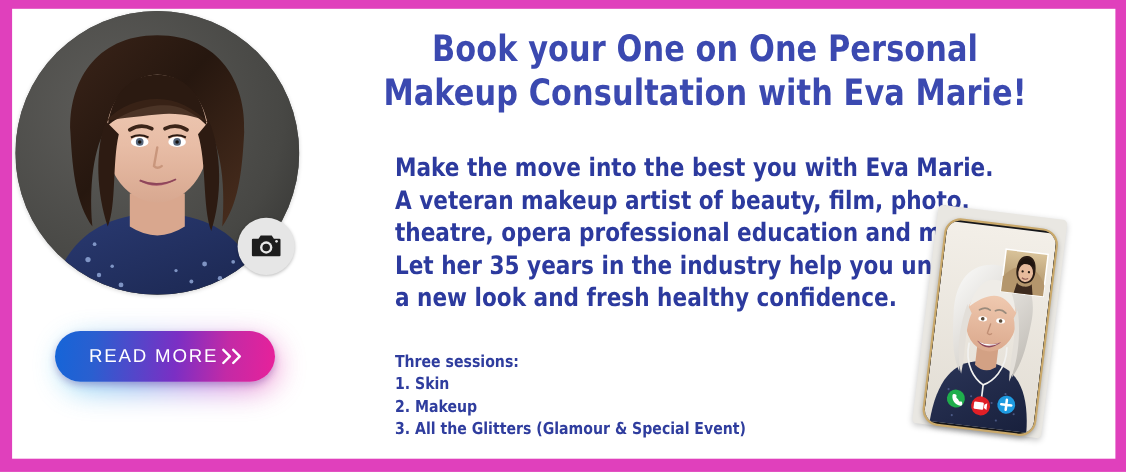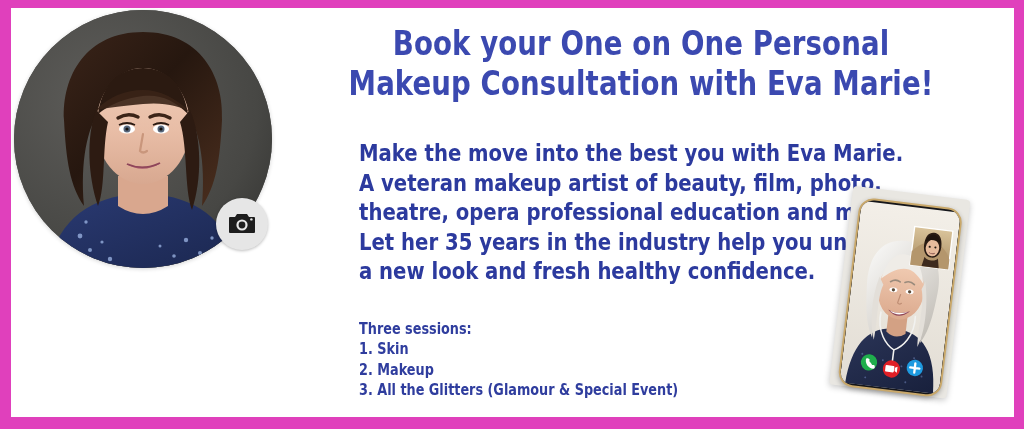--- a/index.html
+++ b/index.html
@@ -222,20 +222,31 @@
       <div class="cam-badge">
         <svg width="28" height="24" viewBox="0 0 28 24" xmlns="http://www.w3.org/2000/svg">
           <path d="M2 5h5l2-3h10l2 3h5a1 1 0 0 1 1 1v14a1 1 0 0 1-1 1H2a1 1 0 0 1-1-1V6a1 1 0 0 1 1-1z" fill="#1d1d1d"></path>
           <circle cx="14" cy="13" r="5.6" fill="#e6e6e6"></circle>
           <circle cx="14" cy="13" r="3.4" fill="#1d1d1d"></circle>
           <circle cx="23.4" cy="7.4" r="1.2" fill="#e6e6e6"></circle>
         </svg>
       </div>
     </div>
 
+    <div class="cta-wrap">
+      <div class="cta-glow"></div>
+      <button class="cta">
+        <span class="cta-label">READ MORE</span>
+        <span class="cta-chev">
+          <svg width="24" height="16" viewBox="0 0 24 16" xmlns="http://www.w3.org/2000/svg">
+            <path d="M3 2l6 6-6 6M12 2l6 6-6 6" stroke="#ffffff" stroke-width="2.2" fill="none" stroke-linecap="round" stroke-linejoin="round"></path>
+          </svg>
+        </span>
+      </button>
+    </div>
 
     <div class="headline">
       <div>Book your One on One Personal</div>
       <div>Makeup Consultation with Eva Marie!</div>
     </div>
 
     <div class="body-copy">
       <div>Make the move into the best you with Eva Marie.</div>
       <div>A veteran makeup artist of beauty, film, photo,</div>
       <div>theatre, opera professional education and more!</div>

